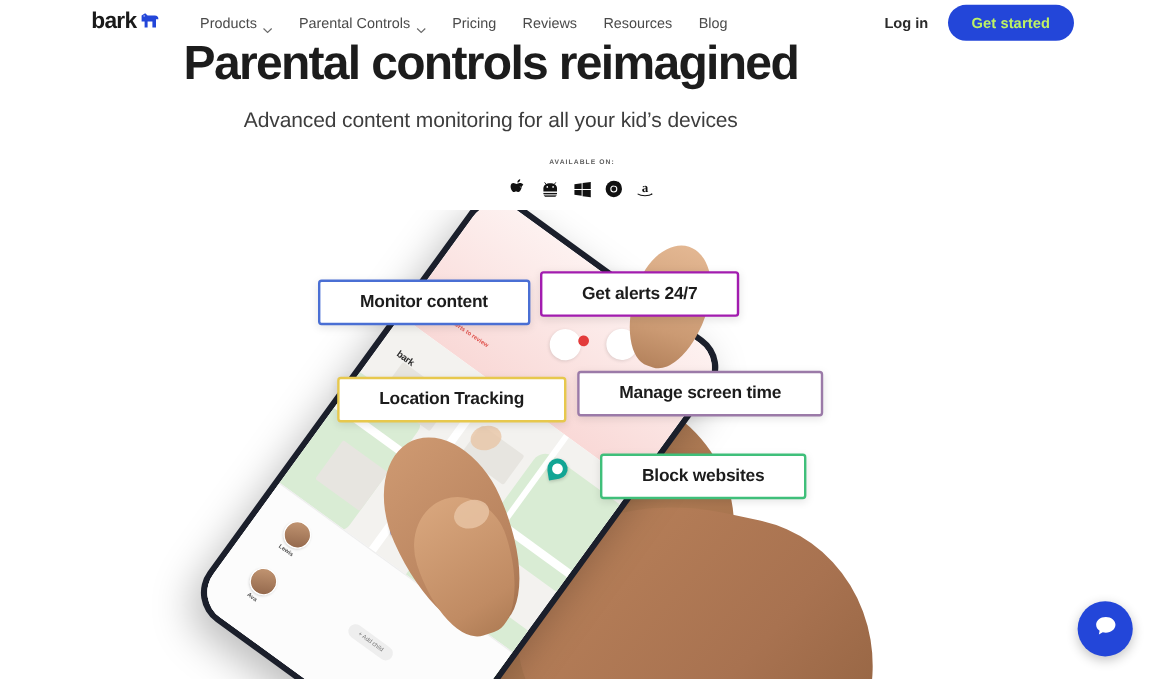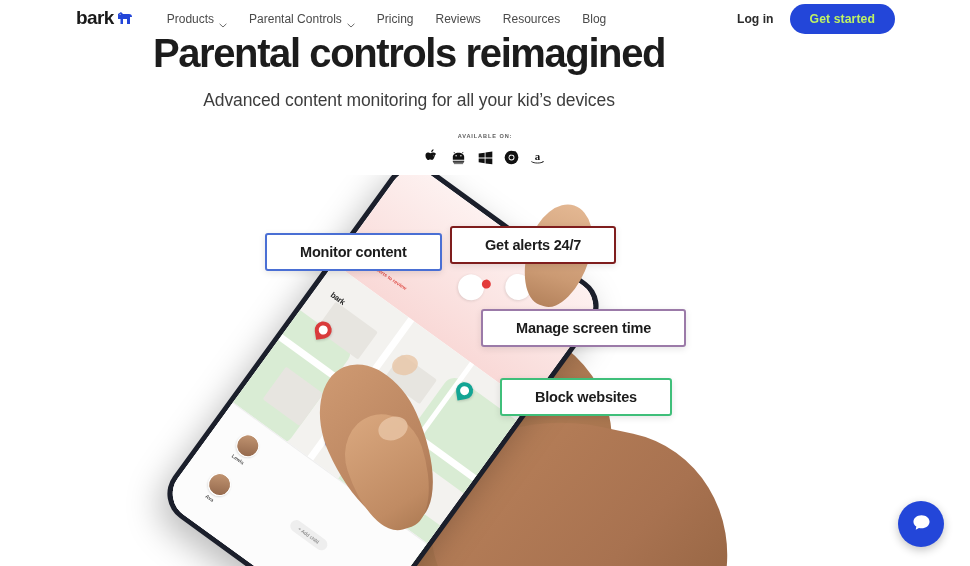--- a/index.html
+++ b/index.html
@@ -387,21 +387,21 @@
     color: #1c1c1c;
     padding: 9px 33px;
     border-radius: 3px;
     white-space: nowrap;
     letter-spacing: -0.2px;
     box-shadow: 0 2px 7px rgba(0,0,0,0.1);
     z-index: 30;
     cursor: default;
   }
   .callout-monitor  { left: 265px; top: 233px; border: 2px solid #4a6fd4; }
-  .callout-alerts   { left: 450px; top: 226px; border: 2px solid #7f1d1d; }
+  .callout-alerts   { left: 450px; top: 226px; border: 2px solid #a21caf; }
   .callout-location { left: 281px; top: 314px; border: 2px solid #e7c84d; }
   .callout-screen   { left: 481px; top: 309px; border: 2px solid #9b7aa8; }
   .callout-block    { left: 500px; top: 378px; border: 2px solid #3fbf7a; }
 
   
   .chat-widget {
     position: absolute;
     right: 26px;
     bottom: 19px;
     width: 46px;
@@ -580,20 +580,21 @@
 
     <div class="thumb"></div>
     <div class="finger-a"></div>
     <div class="nail-a"></div>
     <div class="nail-b"></div>
     <div class="finger-tip"></div>
   </div>
 
   <div class="callout callout-monitor">Monitor content</div>
   <div class="callout callout-alerts">Get alerts 24/7</div>
+  <div class="callout callout-location">Location Tracking</div>
   <div class="callout callout-screen">Manage screen time</div>
   <div class="callout callout-block">Block websites</div>
 
   <div class="chat-widget">
     <span>
       <svg viewBox="0 0 24 24" width="21" height="21">
         <path d="M12 3.6 C6.8 3.6 2.8 6.9 2.8 11 C2.8 13.3 4.1 15.4 6.1 16.7 L5.4 20.2 L9.1 18.2 C10 18.4 11 18.5 12 18.5 C17.2 18.5 21.2 15.2 21.2 11 C21.2 6.9 17.2 3.6 12 3.6 Z" fill="#ffffff"></path>
       </svg>
     </span>
   </div>

